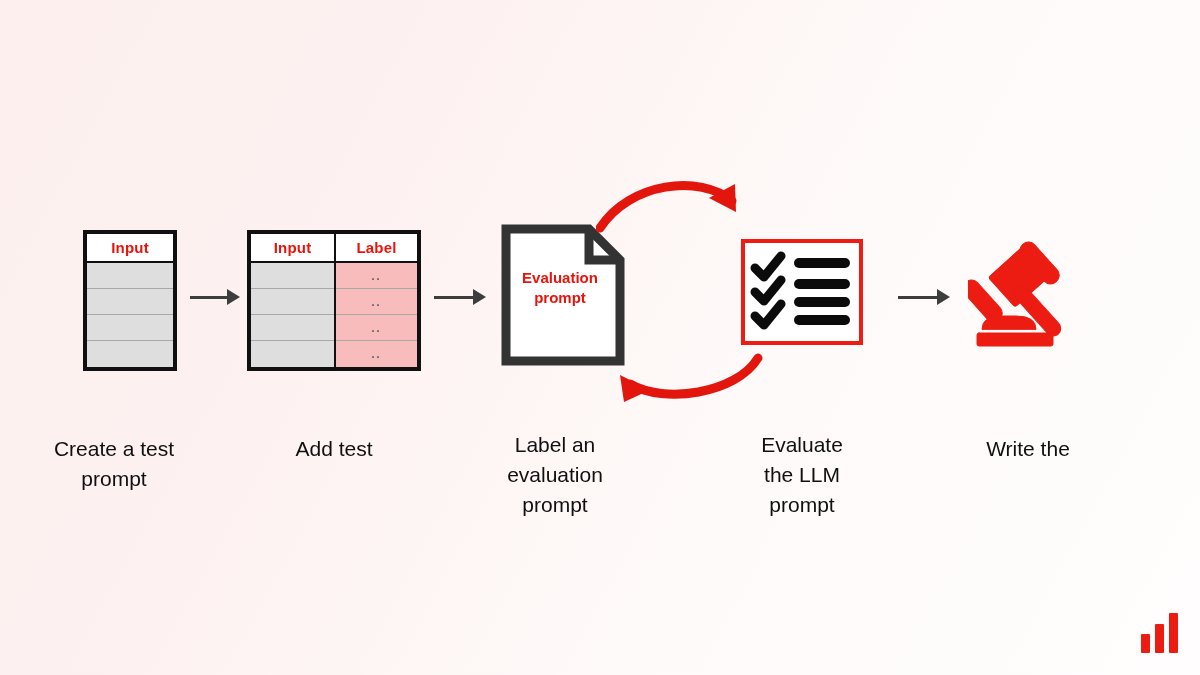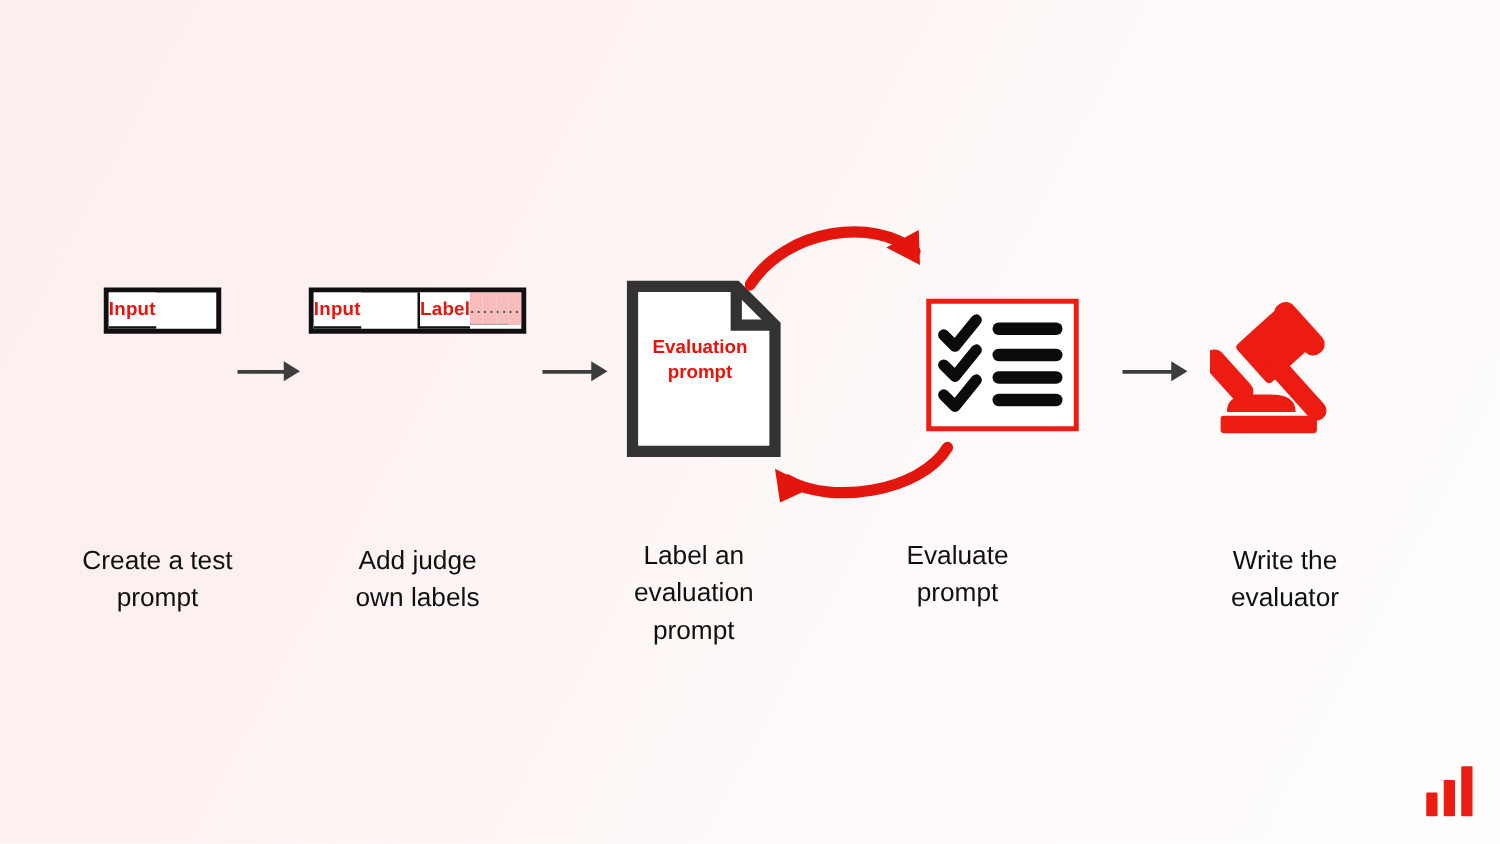--- a/index.html
+++ b/index.html
@@ -13,21 +13,21 @@
     position: relative;
   }
 
   
   .flow { position: absolute; left: 0; top: 0; width: 1200px; height: 675px; }
 
   .stage { position: absolute; }
 
   
   .tbl { border: 4px solid #101010; background: #fff; display: flex; }
-  .tcol { display: flex; }
+  .tcol { display: flex; flex-direction: column; }
   .tcol + .tcol { border-left: 2px solid #101010; }
   .th {
     height: 29px; background: #fff; color: #e8140c;
     font-weight: bold; font-size: 15px;
     display: flex; align-items: center; justify-content: center;
     border-bottom: 2px solid #101010; letter-spacing: .2px;
   }
   .td {
     height: 26px; background: #dedede;
     border-bottom: 1px solid #a8a8a8;
@@ -182,44 +182,43 @@
 
         <rect x="62" y="48" width="15" height="62" rx="7.5" transform="rotate(-42 69.5 79)"></rect>
 
         <path d="M14 97 q0-13 20-13 h14 q20 0 20 13 z"></path>
 
         <rect x="9" y="101" width="76" height="13" rx="2"></rect>
       </g>
     </svg>
   </div>
 
-  <div class="caption" style="left:26px; top:434px; width:200px;">
+  <div class="caption" style="left:14px; top:434px; width:200px;">
     <div>Create a test</div>
     <div>prompt</div>
   </div>
 
   <div class="caption" style="left:234px; top:434px; width:200px;">
-    <div>Add judge</div>
-    <div>own labels</div>
+    <div>Add test</div>
   </div>
 
   <div class="caption" style="left:455px; top:430px; width:200px;">
     <div>Label an</div>
     <div>evaluation</div>
     <div>prompt</div>
   </div>
 
-  <div class="caption" style="left:666px; top:430px; width:200px;">
+  <div class="caption" style="left:702px; top:430px; width:200px;">
     <div>Evaluate</div>
+    <div>the LLM</div>
     <div>prompt</div>
   </div>
 
   <div class="caption" style="left:928px; top:434px; width:200px;">
     <div>Write the</div>
-    <div>evaluator</div>
   </div>
 
   <div class="logo">
     <i class="b1"></i>
     <i class="b2"></i>
     <i class="b3"></i>
   </div>
 
 </div>
 

